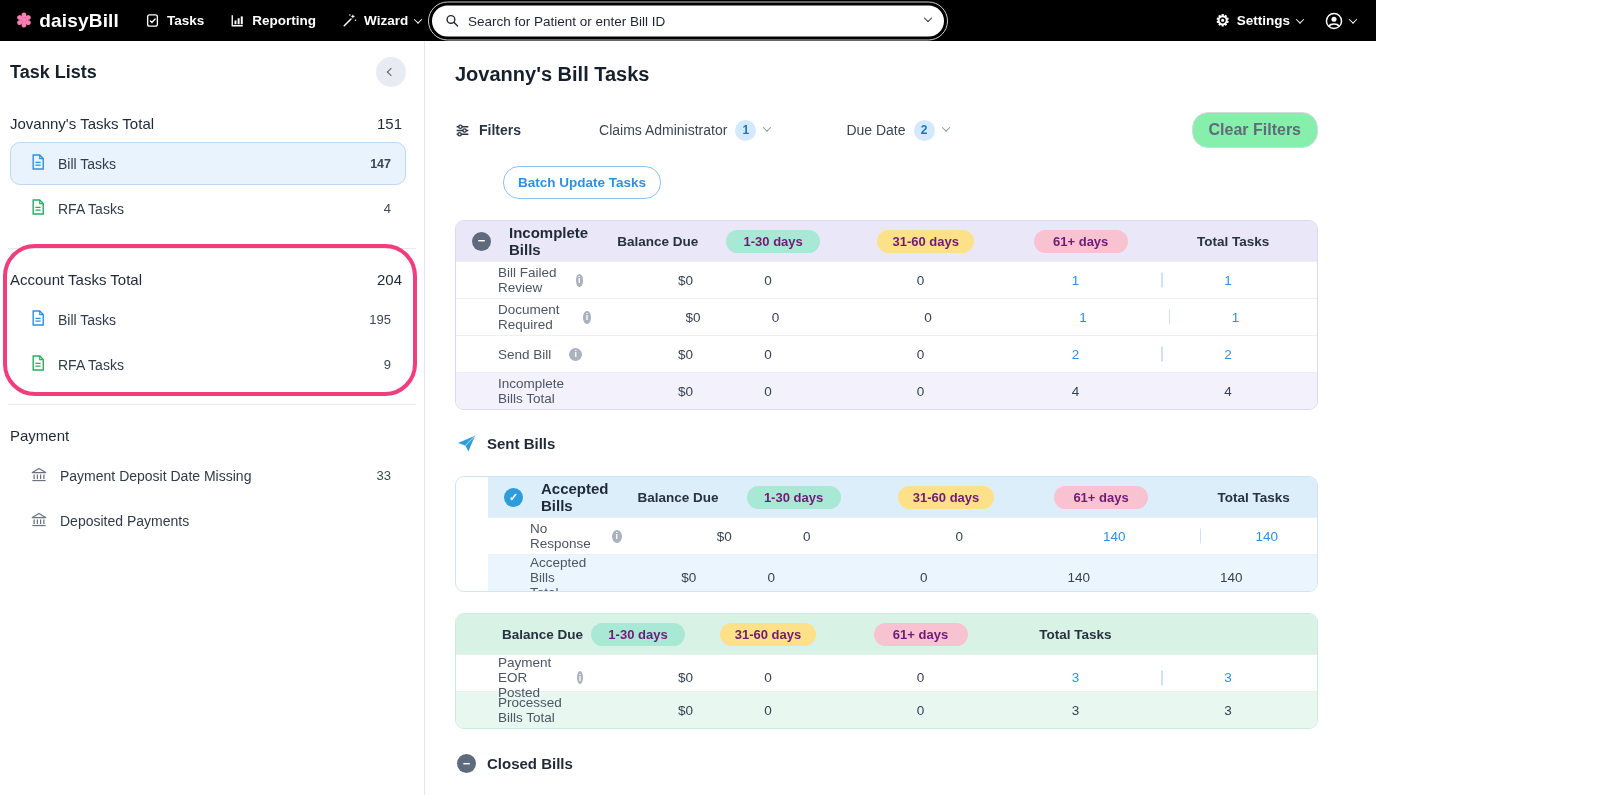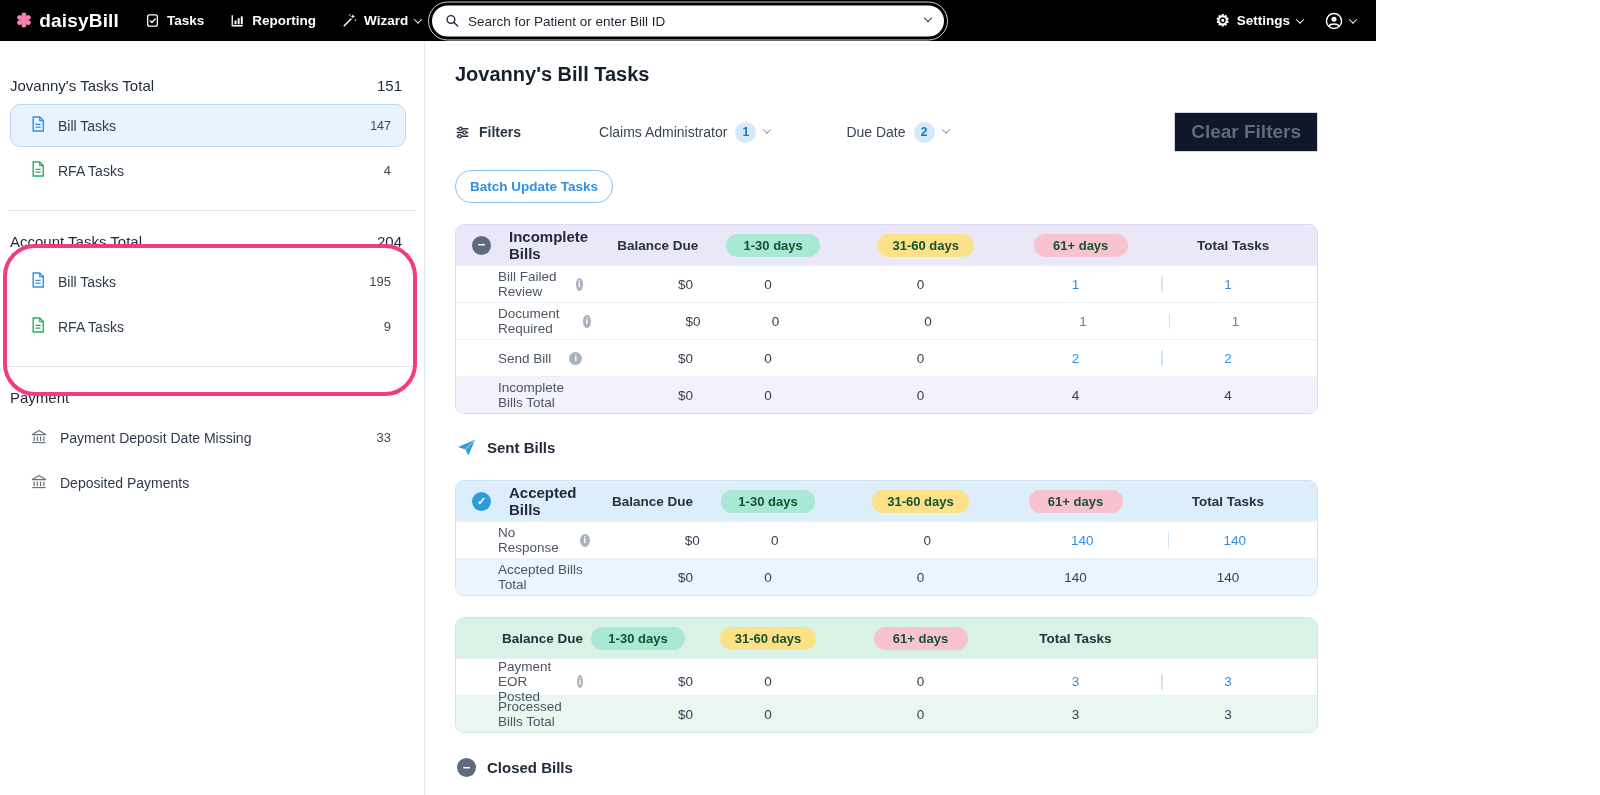--- a/index.html
+++ b/index.html
@@ -25,59 +25,59 @@
 
   
   .sidebar { width:425px; flex:0 0 425px; background:#fff; border-right:1px solid #e3e6ea; padding:14px 18px 0 10px; position:relative; }
   .side-titlerow { display:flex; align-items:center; justify-content:space-between; padding:2px 0 6px 0; }
   .side-title { font-size:18px; font-weight:700; color:#16202c; }
   .collapse-btn { width:30px; height:30px; border-radius:50%; background:#e8ecf2; border:none; display:flex; align-items:center; justify-content:center; color:#54616e; cursor:pointer; }
   .sec-head { display:flex; justify-content:space-between; align-items:center; font-size:15px; font-weight:400; color:#1f2937; margin:22px 4px 10px 0; }
   .side-item { display:flex; align-items:center; gap:13px; height:43px; padding:0 14px 0 20px; border-radius:10px; font-size:14px; color:#303b49; margin:2px 0; cursor:pointer; border:1px solid transparent; }
   .side-item .cnt { margin-left:auto; font-size:13px; color:#3c4754; }
   .side-item.selected { background:#e9f3fd; border-color:#bcd9f3; }
-  .side-item.selected .cnt { font-weight:400; font-size:12.5px; }
+  .side-item.selected .cnt { font-weight:700; font-size:12.5px; }
   .divider { border:0; border-top:1px solid #e6e9ed; margin:18px -10px 0 -2px; }
   .doc-blue { color:#2e90e5; } .doc-green { color:#27ae60; } .bank { color:#6b7280; }
   .annotation { position:absolute; left:3px; top:203px; width:414px; height:152px; border:4.5px solid #f23d7c; border-radius:32px; pointer-events:none; z-index:5; }
 
   
   .main { flex:1; padding:22px 58px 20px 30px; overflow:hidden; }
   .page-title { font-size:20px; font-weight:700; color:#16202c; }
   .filters-row { margin-top:26px; display:flex; align-items:center; }
   .filters-label { display:flex; align-items:center; gap:9px; font-size:14px; font-weight:700; color:#2a3544; cursor:pointer; }
   .filter-group { display:flex; align-items:center; gap:8px; font-size:14px; color:#3a4555; cursor:pointer; }
   .fg-claims { margin-left:78px; } .fg-due { margin-left:76px; }
   .badge { width:21px; height:21px; border-radius:50%; background:#d4e9fb; color:#1f72b8; font-size:12px; font-weight:700; display:flex; align-items:center; justify-content:center; }
   .filter-group .chev { color:#8b949e; margin-top:-2px; }
-  .clear-btn { margin-left:auto; background:#0f172a; border:1px solid #d4d9df; border-radius:0; padding:8px 16px; font-size:19px; font-weight:600; color:#5f6b7a; cursor:pointer; font-family:inherit; }
-  .batch-btn { margin-top:18px; display:inline-block; background:#fff; border:1px solid #8fc1ee; border-radius:16px; padding:8px 14px; font-size:13.5px; font-weight:600; color:#2e90e5; cursor:pointer; font-family:inherit; }
+  .clear-btn { margin-left:auto; background:#86efac; border:1px solid #d4d9df; border-radius:16px; padding:8px 16px; font-size:16px; font-weight:600; color:#5f6b7a; cursor:pointer; font-family:inherit; }
+  .batch-btn { margin-top:18px; display:inline-block; background:#fff; border:1px solid #8fc1ee; border-radius:16px; padding:8px 14px; font-size:13.5px; font-weight:600; color:#2e90e5; cursor:pointer; font-family:inherit;margin-left:48px; }
 
   
   .card { margin-top:21px; border-radius:9px; overflow:hidden; border:1px solid #ddd; }
   .card.incomplete { border-color:#dcd7f2; }
-  .card.accepted  { border-color:#cfe5f6; }
+  .card.accepted  { border-color:#cfe5f6;padding-left:32px; }
   .card.processed { border-color:#c9ecdc; }
   .trow { display:grid; grid-template-columns:1fr 110px 150px 155px 155px 150px; align-items:center; padding:0 14px 0 16px; height:37px; background:#fff; }
   .trow.thead { height:40px; }
   .incomplete .thead { background:#eae7f9; }
   .accepted  .thead { background:#ddeefb; }
   .processed .thead { background:#d9f2e6; }
   .trow + .trow { border-top:1px solid #edf0f3; }
   .incomplete .trow.totalrow { background:#f3f1fb; }
   .accepted  .trow.totalrow { background:#eaf5fd; }
   .processed .trow.totalrow { background:#e8f7f0; }
   .cell { font-size:13.5px; color:#374151; }
   .cell.lbl { display:flex; align-items:center; gap:18px; color:#4b5563; }
   .trow.data .cell.lbl, .trow.totalrow .cell.lbl { padding-left:26px; }
   .cell.bal { text-align:right; }
   .cell.day, .cell.tot { text-align:center; }
   .cell.head { font-weight:700; color:#27313f; font-size:13.5px; }
   .ttl { font-size:15px; font-weight:700; color:#1f2937; }
-  .pill { display:inline-block; min-width:94px; padding:4px 15px; border-radius:999px; font-size:13px; font-weight:700; color:#14532d; text-align:center; }
+  .pill { display:inline-block; min-width:94px; padding:4px 15px; border-radius:999px; font-size:13px; font-weight:700; color:#701a75; text-align:center; }
   .pill.teal { background:#a9e8d4; } .pill.yellow { background:#fce189; } .pill.pink { background:#f9c2d0; }
   .info { display:inline-flex; width:13px; height:13px; border-radius:50%; background:#a9b2bd; color:#fff; font-size:9px; font-weight:700; align-items:center; justify-content:center; cursor:pointer; }
   .info::before { content:"i"; }
   .link { color:#2e90e5; text-decoration:none; cursor:pointer; }
   .trow.data .cell.tot { position:relative; }
   .trow.data .cell.tot::before { content:""; position:absolute; left:8px; top:50%; transform:translateY(-50%); width:1.5px; height:15px; background:#cfe2f3; }
   .circ { width:19px; height:19px; border-radius:50%; display:inline-flex; align-items:center; justify-content:center; color:#fff; font-size:13px; font-weight:700; flex:0 0 19px; cursor:pointer; }
   .circ.minus { background:#5d6b7c; } .circ.minus::before { content:"−"; margin-top:-1px; }
   .circ.check { background:#2d9cdb; } .circ.check::before { content:"✓"; font-size:11px; }
   .dollar { color:#27ae60; font-size:17px; font-weight:800; width:19px; text-align:center; }
@@ -144,20 +144,26 @@
             <path d="M4.8 15.6c1.2-2.9 9.2-2.9 10.4 0" fill="none" stroke="#fff" stroke-width="1.6"></path>
           </svg>
         <span class="chev"></span>
       </div>
     </div>
   </header>
 
   <div class="content">
 
     <aside class="sidebar">
+      <div class="side-titlerow">
+        <div class="side-title">Task Lists</div>
+        <button class="collapse-btn">
+            <span class="chev left"></span>
+          </button>
+      </div>
 
       <div class="sec-head">
         <span>Jovanny's Tasks Total</span>
         <span>151</span>
       </div>
       <div class="side-item selected">
         <span class="doc-blue"><svg width="14" height="16" viewBox="0 0 16 18">
               <path d="M2.5 1h7.5L14 5v12H2.5z" fill="none" stroke="currentColor" stroke-width="1.6"></path>
               <path d="M10 1v4.2H14" fill="none" stroke="currentColor" stroke-width="1.4"></path>
               <path d="M5 9.5h6M5 12.5h6" stroke="currentColor" stroke-width="1.4"></path>

